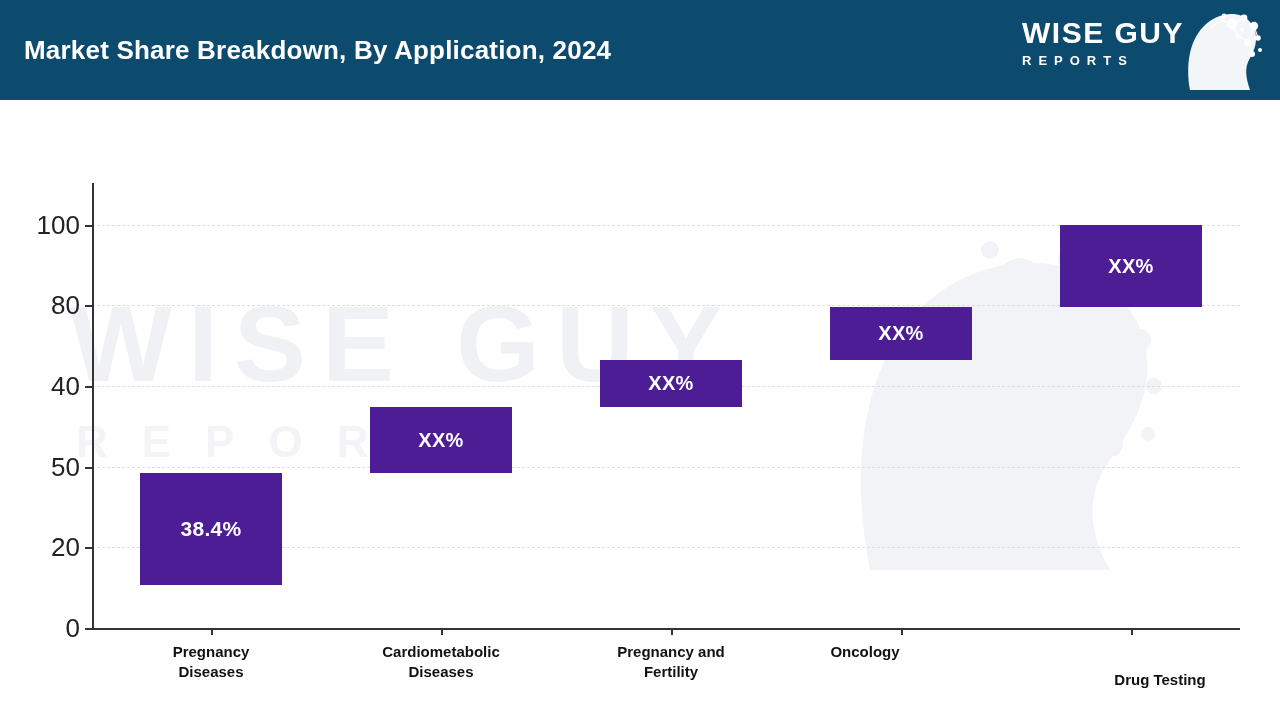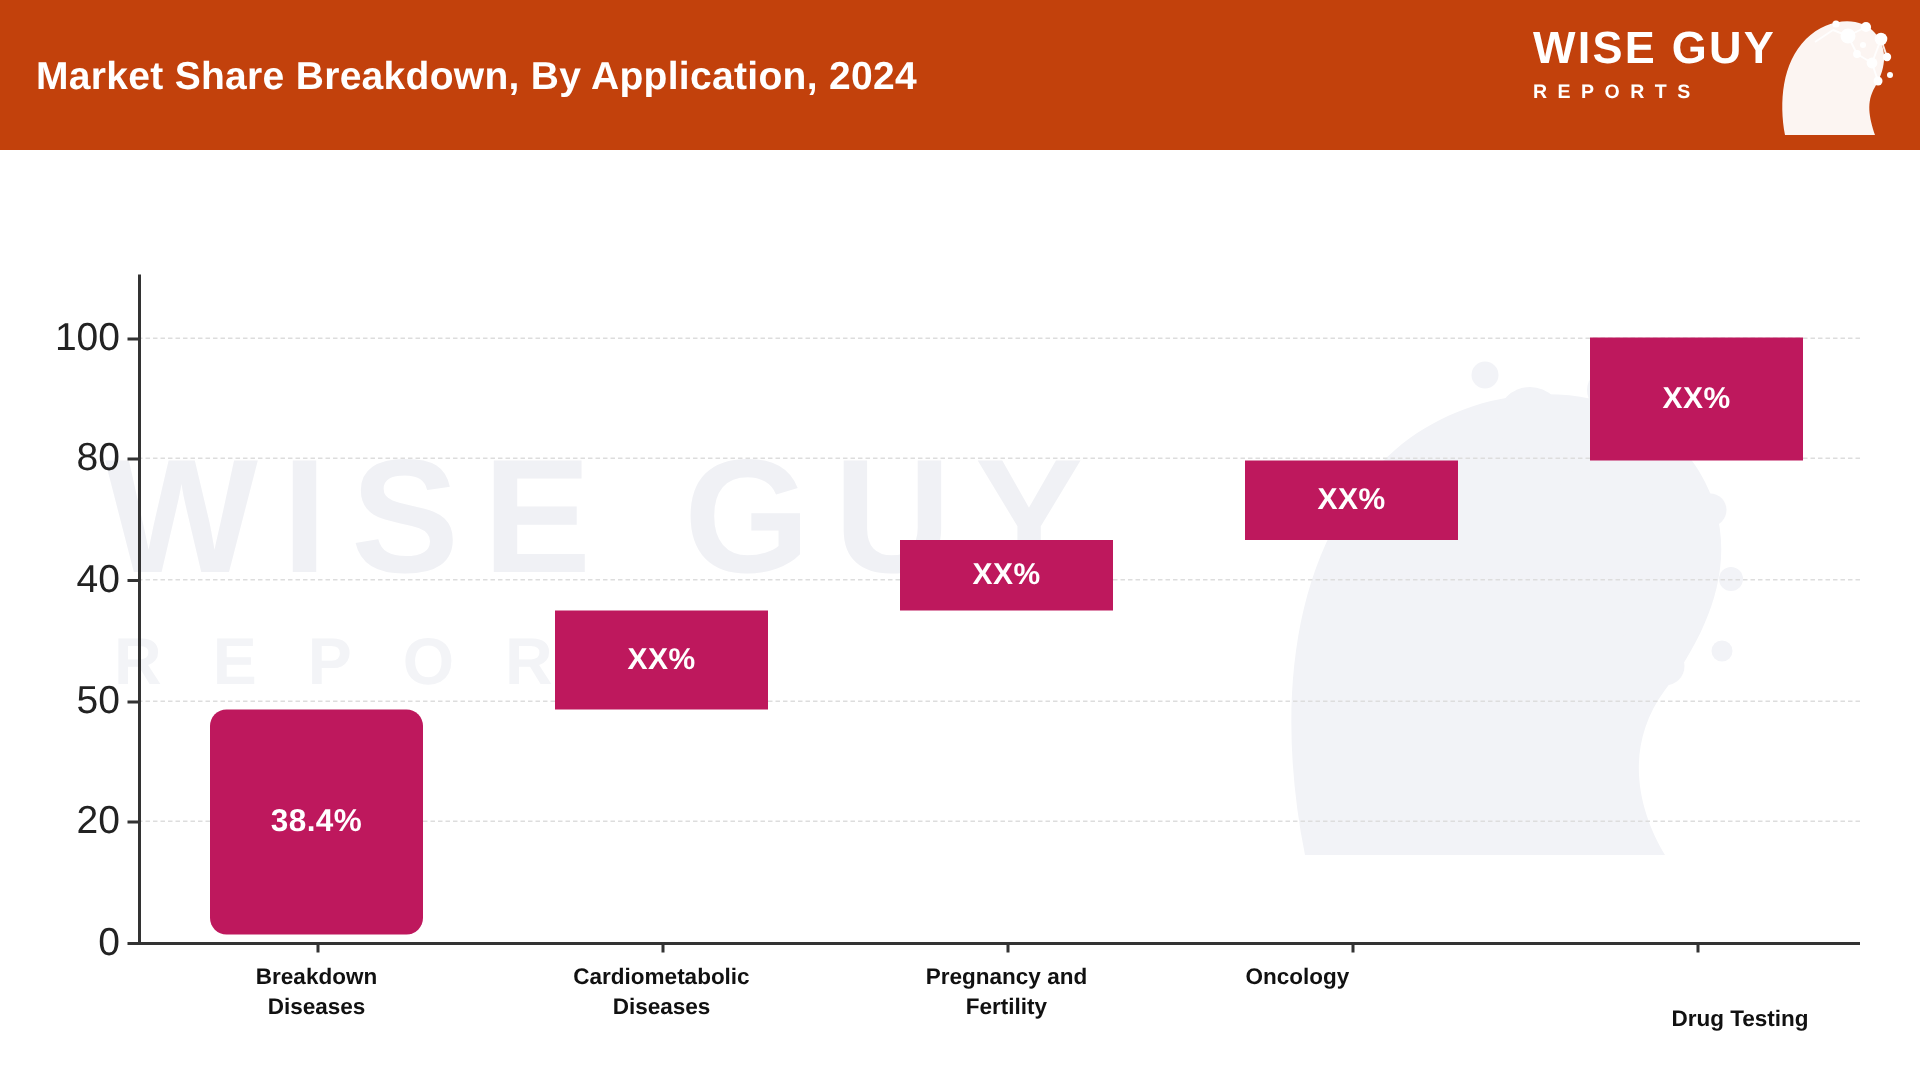--- a/index.html
+++ b/index.html
@@ -21,21 +21,21 @@
     background: #ffffff;
   }
 
   
   .header {
     position: absolute;
     left: 0;
     top: 0;
     width: 1280px;
     height: 100px;
-    background: #c2410c;
+    background: #0c4a6e;
     display: flex;
     align-items: center;
     box-sizing: border-box;
     padding: 0 24px;
   }
   .header-title {
     color: #ffffff;
     font-size: 26px;
     font-weight: bold;
     letter-spacing: 0.2px;
@@ -174,21 +174,21 @@
   .ytick-mark {
     position: absolute;
     left: -7px;
     width: 7px;
     height: 0;
     border-top: 2px solid #333333;
   }
 
   .bar {
     position: absolute;
-    background: #be185d;
+    background: #4c1d95;
     display: flex;
     align-items: center;
     justify-content: center;
   }
   .bar-label {
     color: #ffffff;
     font-size: 20px;
     font-weight: bold;
     letter-spacing: 0.3px;
   }
@@ -290,21 +290,21 @@
 
       <div class="ytick-mark" style="top: 202.1px;"></div>
       <div class="ytick-label" style="top: 202.1px;">40</div>
 
       <div class="ytick-mark" style="top: 121.4px;"></div>
       <div class="ytick-label" style="top: 121.4px; margin-left: 48px;">80</div>
 
       <div class="ytick-mark" style="top: 40.7px;"></div>
       <div class="ytick-label" style="top: 40.7px;">100</div>
 
-      <div class="bar bar-first" style="left: 48px; width: 142px; top: 289.1px; height: 150px; border-radius: 11px;">
+      <div class="bar bar-first" style="left: 48px; width: 142px; top: 289.1px; height: 112px;">
         <span class="bar-label">38.4%</span>
       </div>
 
       <div class="bar" style="left: 278px; width: 142px; top: 223.0px; height: 66.1px;">
         <span class="bar-label">XX%</span>
       </div>
 
       <div class="bar" style="left: 508px; width: 142px; top: 175.8px; height: 47.2px;">
         <span class="bar-label">XX%</span>
       </div>
@@ -317,21 +317,21 @@
         <span class="bar-label">XX%</span>
       </div>
 
       <div class="xtick-mark" style="left: 119px;"></div>
       <div class="xtick-mark" style="left: 349px;"></div>
       <div class="xtick-mark" style="left: 579px;"></div>
       <div class="xtick-mark" style="left: 809px;"></div>
       <div class="xtick-mark" style="left: 1039px;"></div>
 
       <div class="cat-label" style="left: 119px;">
-        <div>Breakdown</div>
+        <div>Pregnancy</div>
         <div>Diseases</div>
       </div>
       <div class="cat-label" style="left: 349px;">
         <div>Cardiometabolic</div>
         <div>Diseases</div>
       </div>
       <div class="cat-label" style="left: 579px;">
         <div>Pregnancy and</div>
         <div>Fertility</div>
       </div>

